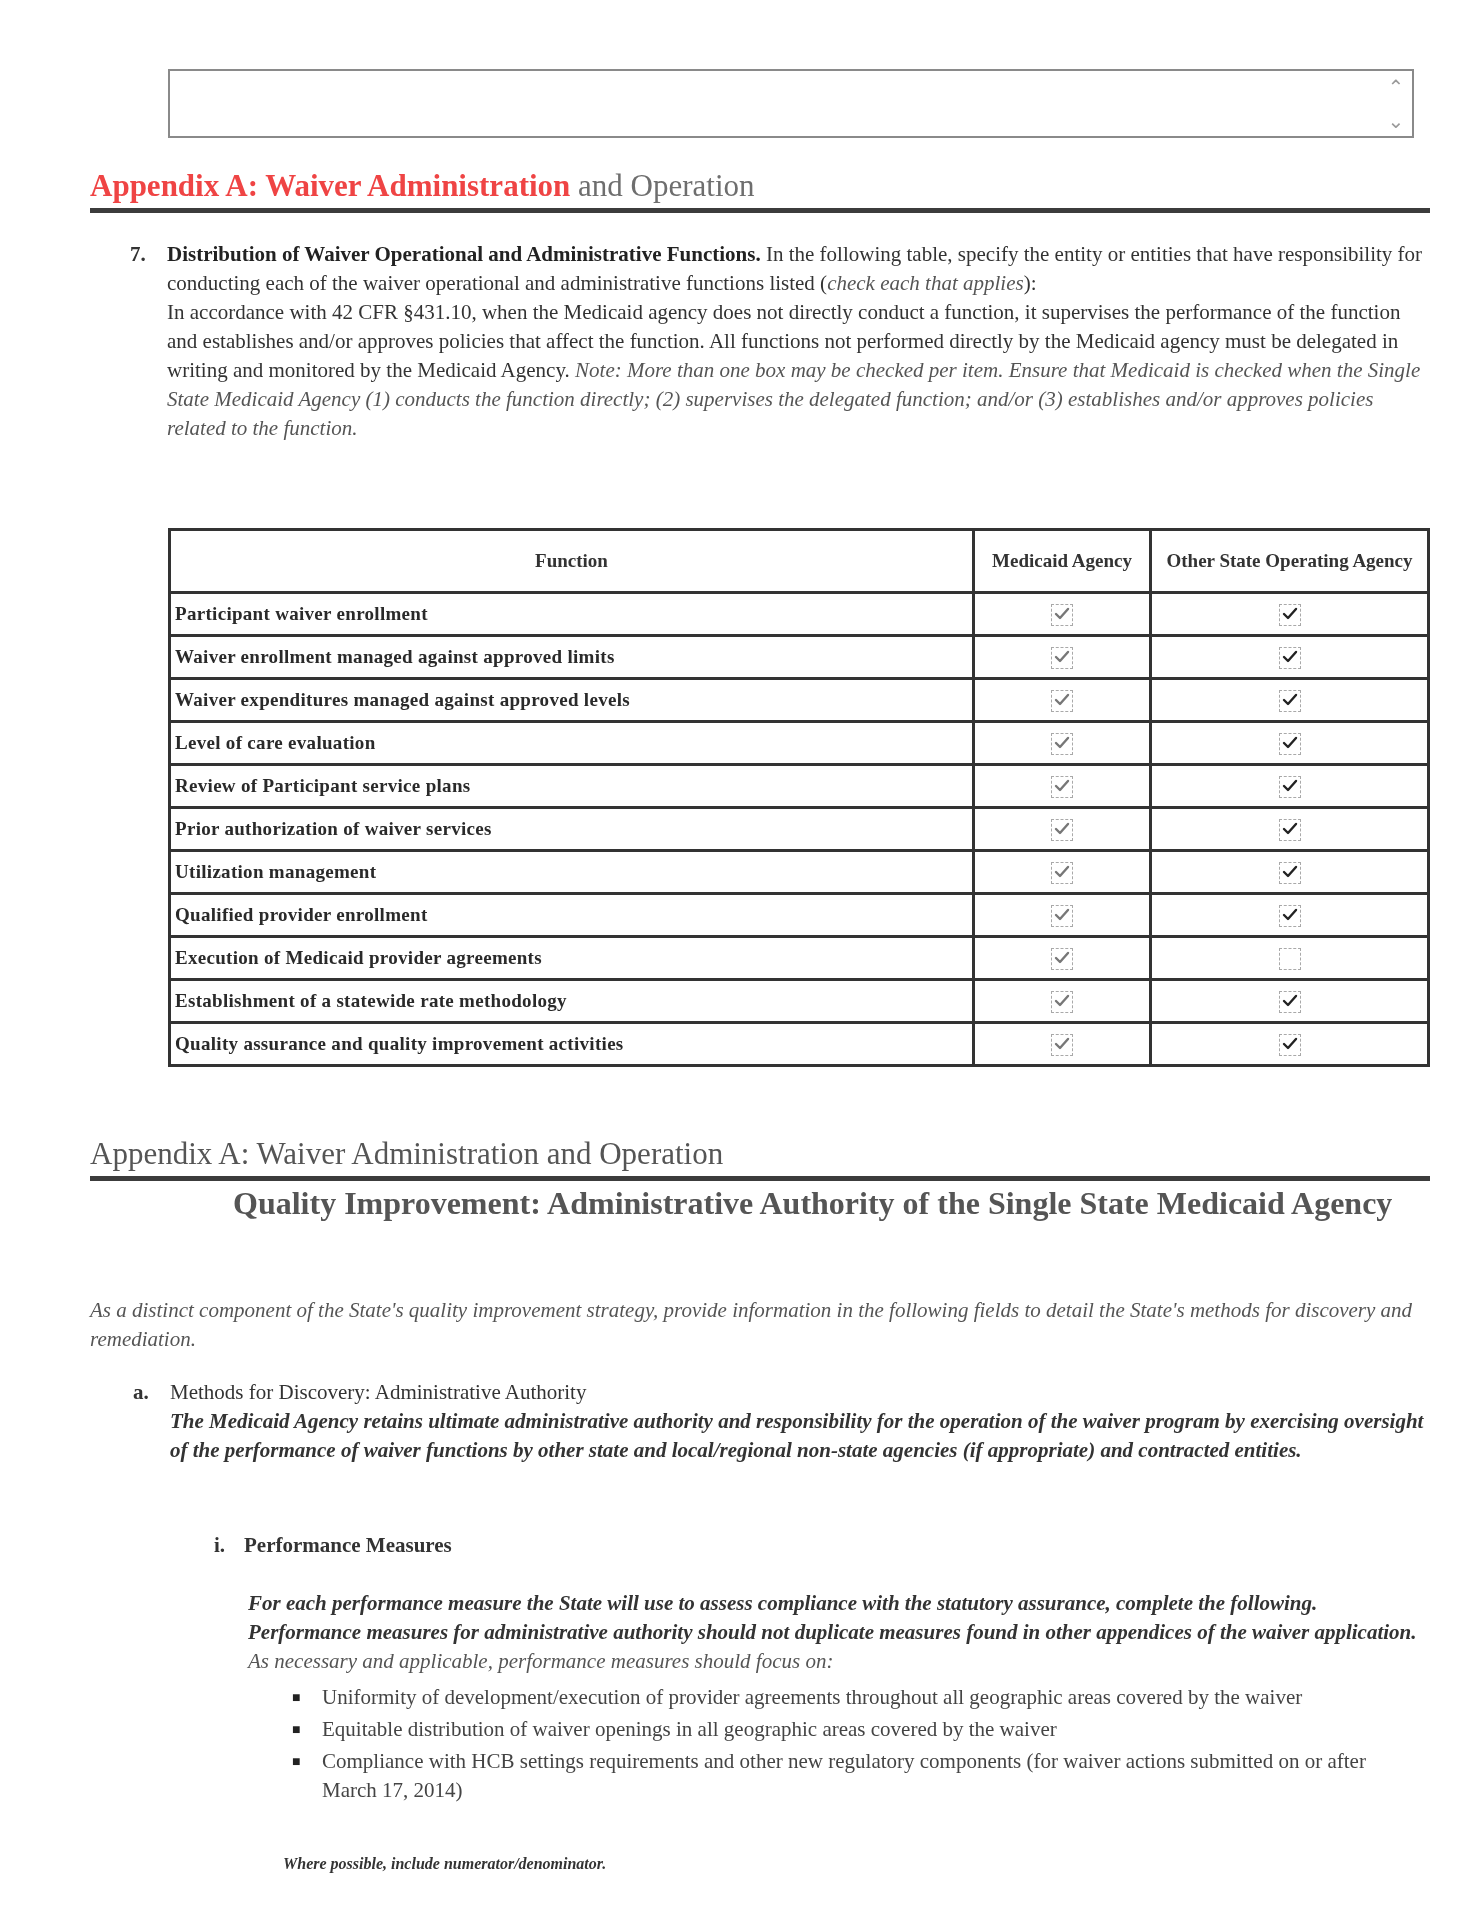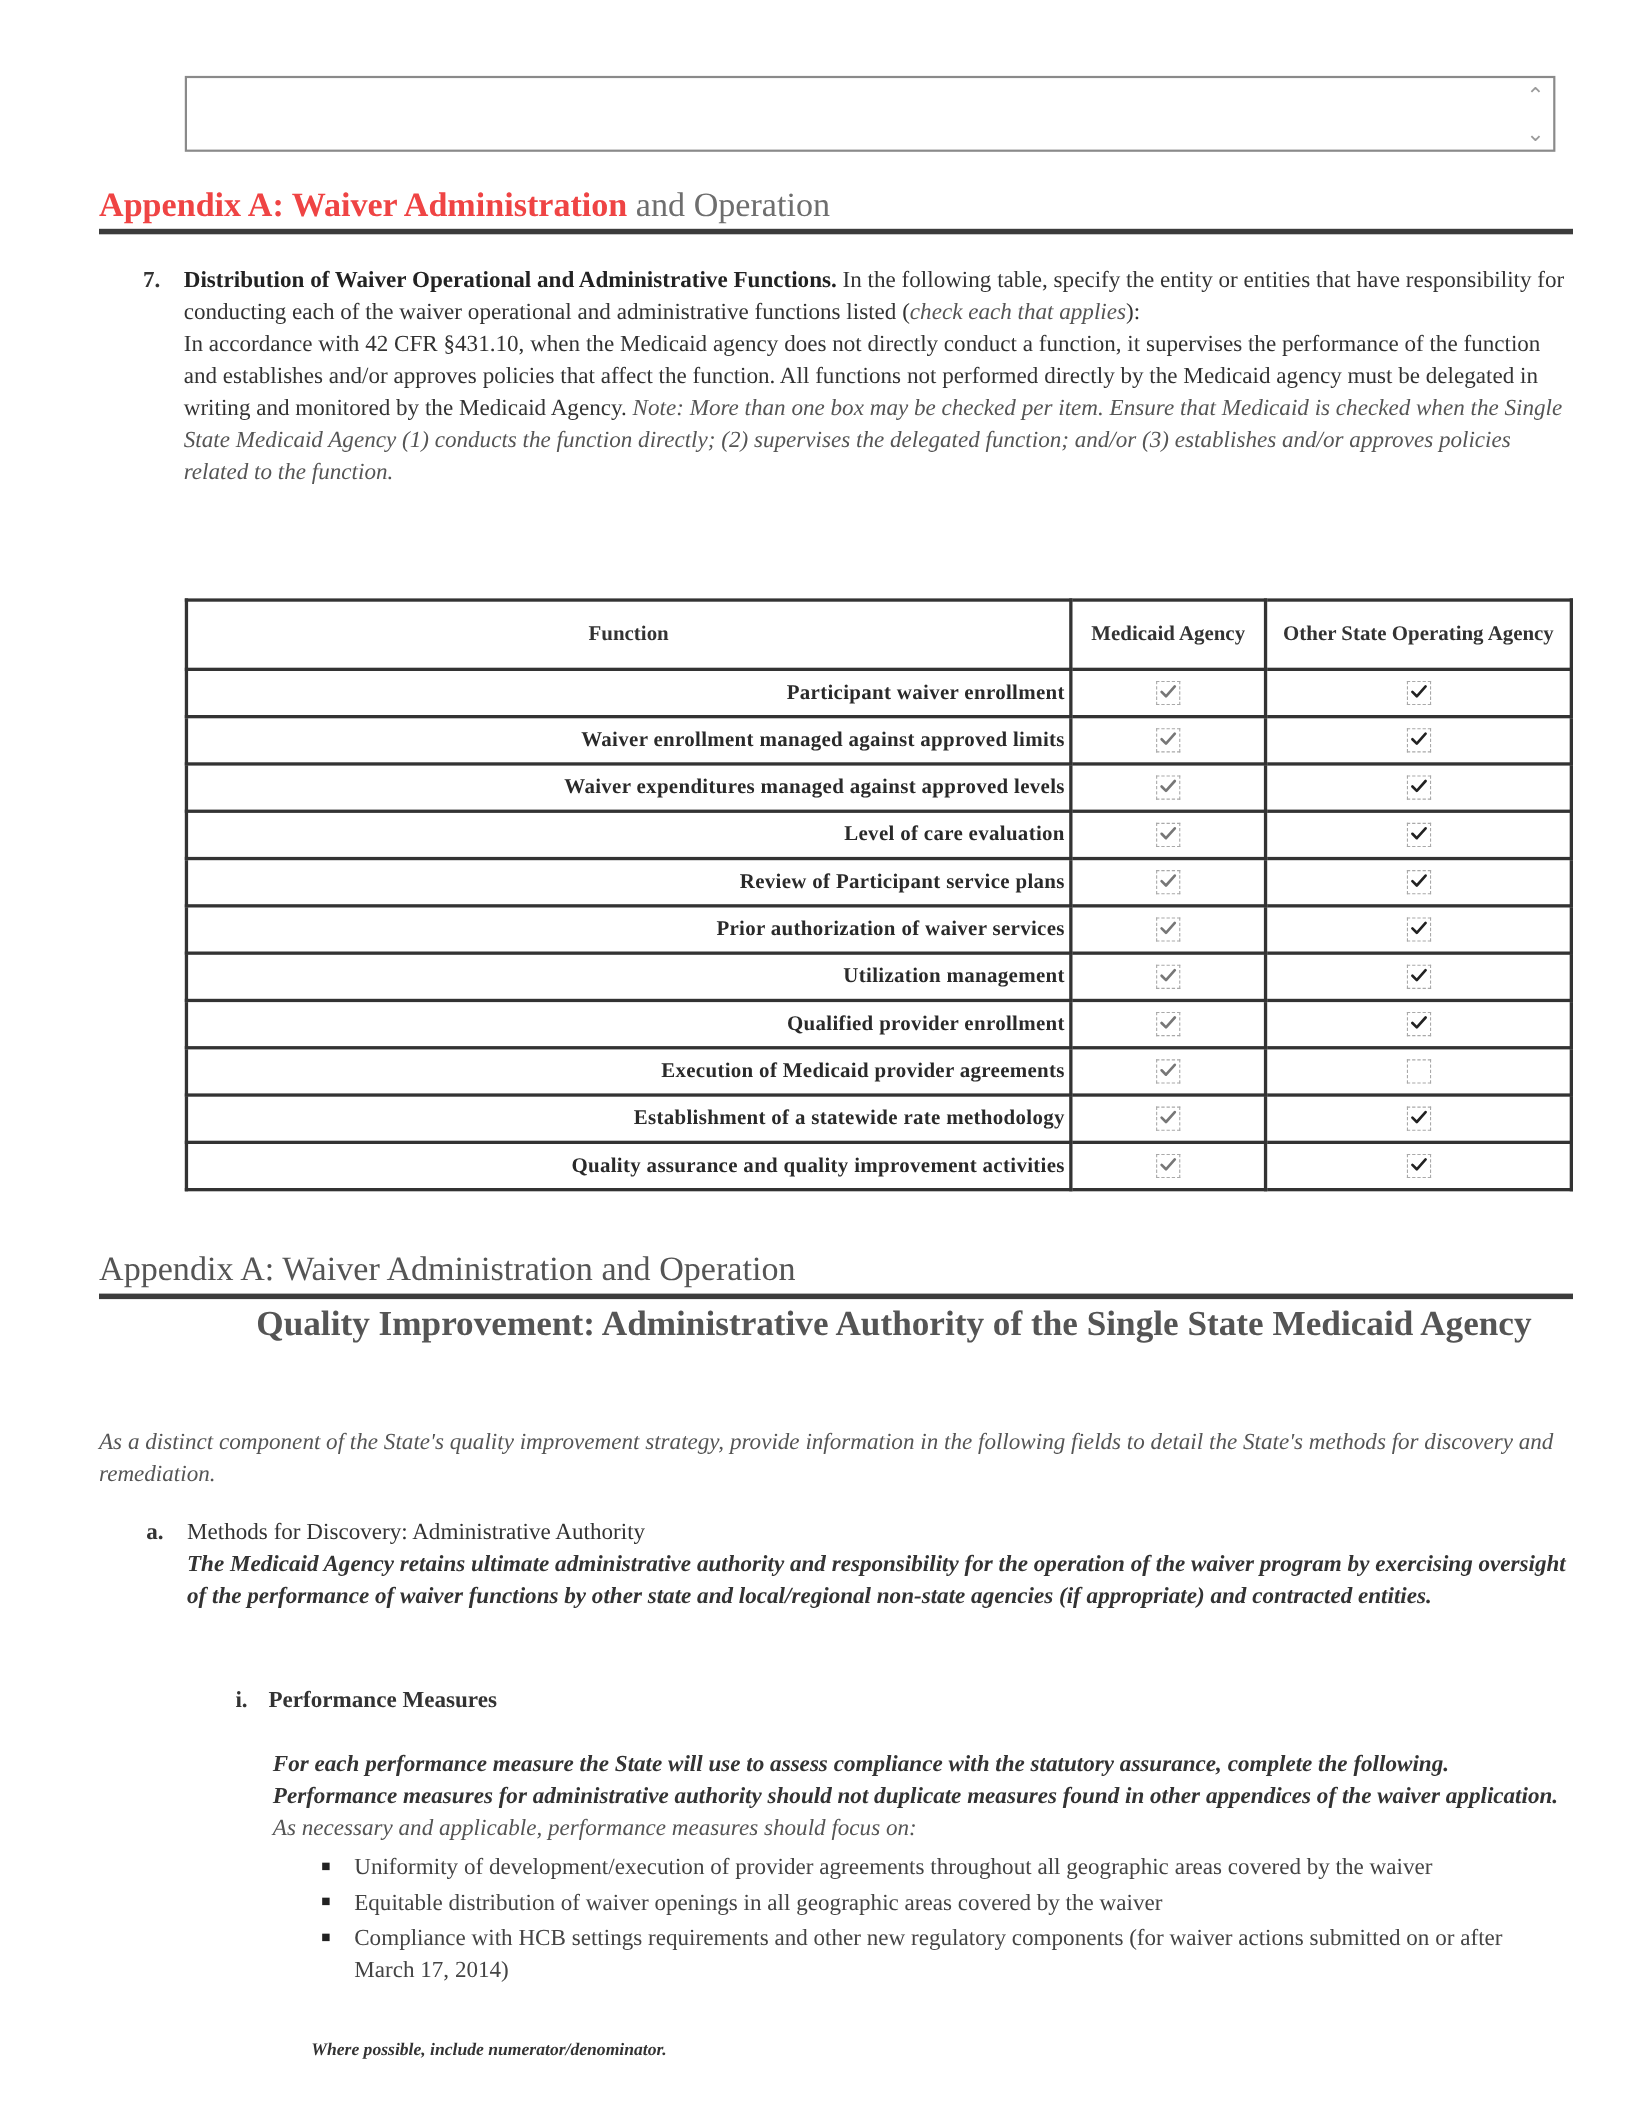--- a/index.html
+++ b/index.html
@@ -11,24 +11,24 @@
          display:flex; flex-direction:column; justify-content:space-between; align-items:center; }
   .scroll-arrows span { color:#9a9a9a; font-family:"DejaVu Sans", sans-serif; font-size:20px; line-height:24px; }
   .appendix-title { position:absolute; left:90px; font-size:31px; color:#6e6e6e; }
   .appendix-title b { color:#ef4444; }
   .rule { position:absolute; left:90px; width:1340px; height:5px; background:#3c3c3c; }
   .section7 { position:absolute; left:130px; top:240px; width:1300px; font-size:21px; line-height:29px; color:#333; }
   .section7 .num { position:absolute; left:0; top:0; font-weight:bold; }
   .section7 .body { margin-left:37px; }
   .section7 .lead { font-weight:bold; color:#222; }
   .section7 .it { font-style:italic; color:#555; }
-  table.func { position:absolute; left:168px; top:544px; width:1262px; border-collapse:collapse; font-size:19px; }
+  table.func { position:absolute; left:168px; top:528px; width:1262px; border-collapse:collapse; font-size:19px; }
   table.func th, table.func td { border:3px solid #333; }
   table.func th { font-weight:bold; color:#333; text-align:center; font-size:19px; line-height:24px; padding:4px 6px; }
-  table.func td.fn { font-weight:bold; color:#2a2a2a; padding:2px 4px; height:36px; letter-spacing:0.3px;text-align:right; }
+  table.func td.fn { font-weight:bold; color:#2a2a2a; padding:2px 4px; height:36px; letter-spacing:0.3px; }
   table.func td.cb { text-align:center; width:auto; }
   .chk { display:inline-block; width:22px; height:22px; border:1.5px dashed #a9a9a9; box-sizing:border-box; position:relative; vertical-align:middle; }
   .chk svg { position:absolute; left:1px; top:0px; }
   .qi-title { position:absolute; left:233px; top:1183px; width:1180px; font-size:32px; line-height:40px; font-weight:bold; color:#555; }
   .qi-intro { position:absolute; left:90px; top:1296px; width:1340px; font-size:21px; line-height:29px; font-style:italic; color:#555; }
   .sec-a { position:absolute; left:133px; top:1378px; width:1300px; font-size:21px; line-height:29px; }
   .sec-a .letter { position:absolute; left:0; top:0; font-weight:bold; color:#333; }
   .sec-a .hd { margin-left:37px; font-weight:normal; color:#333; }
   .sec-a .desc { margin-left:37px; font-weight:bold; font-style:italic; color:#333; }
   .pm-head { position:absolute; left:214px; top:1533px; font-size:21px; font-weight:bold; color:#333; }

